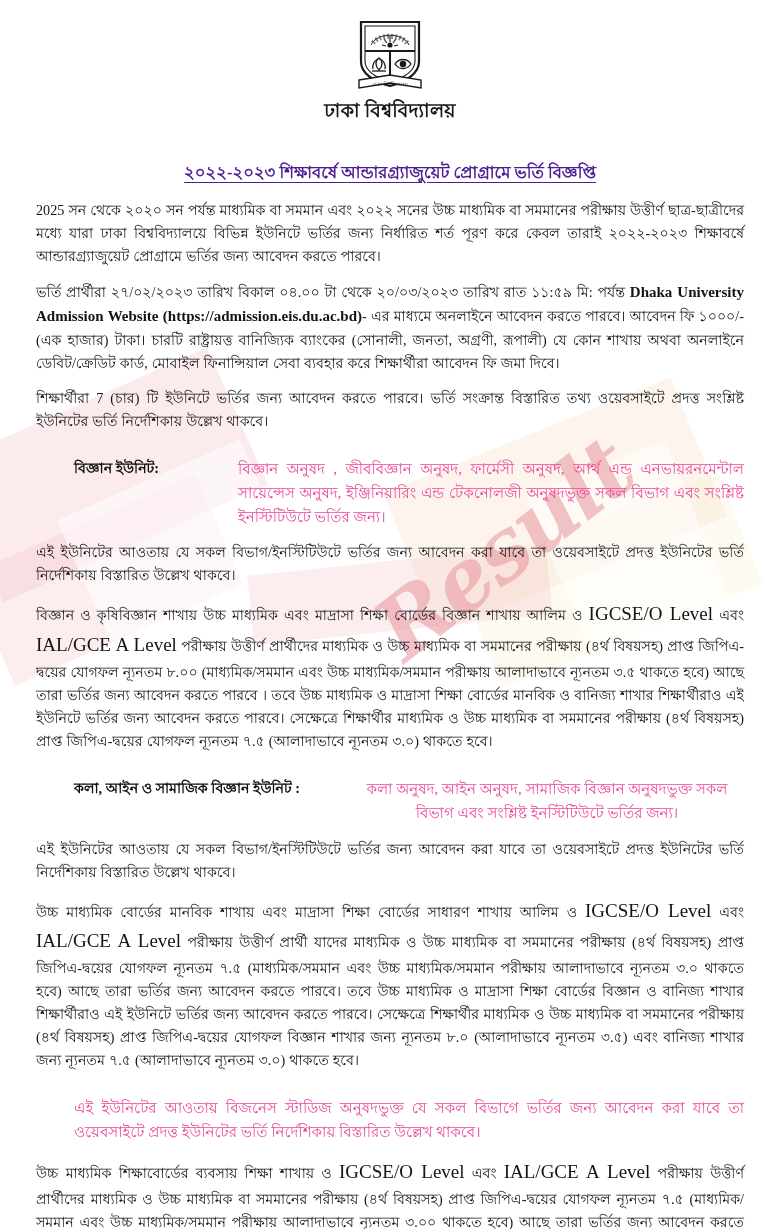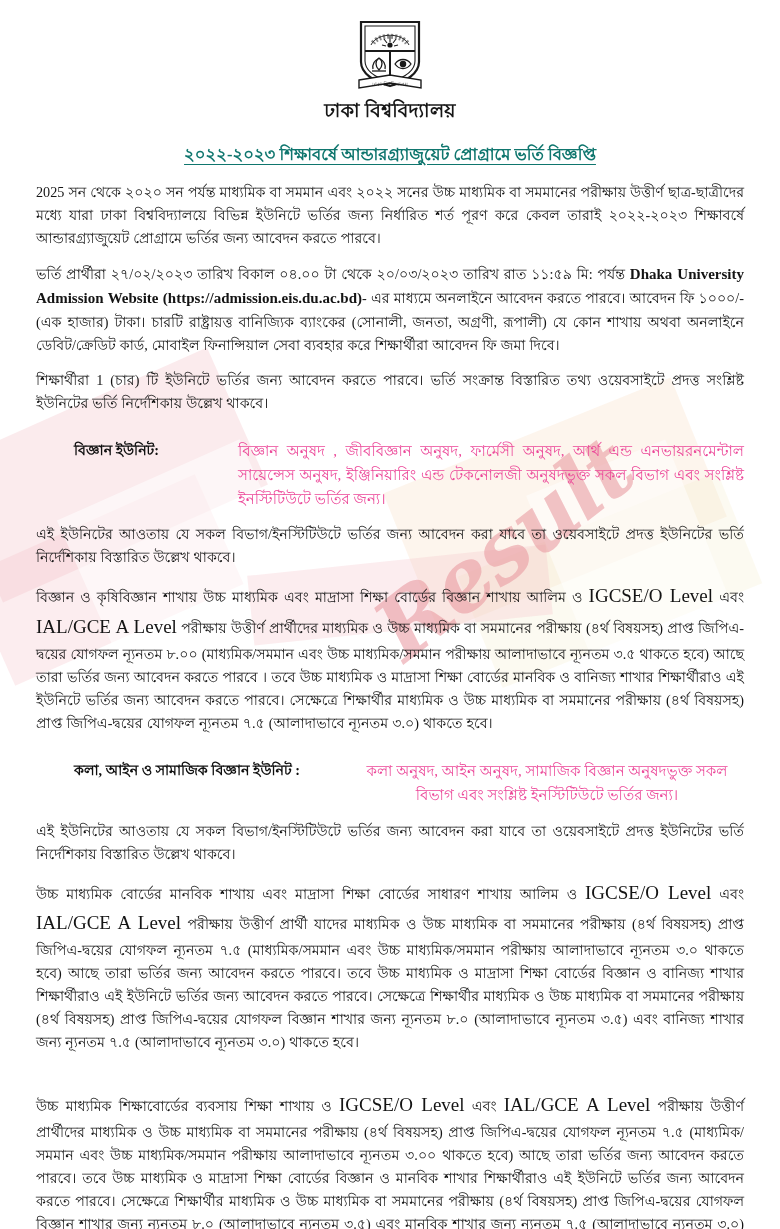--- a/index.html
+++ b/index.html
@@ -79,22 +79,22 @@
     color: #161616;
     margin-top: 4px;
     letter-spacing: .3px;
   }
 
   #notice-title {
     text-align: center;
     font-family: "Liberation Serif", serif;
     font-size: 16.5px;
     font-weight: 700;
-    color: #0f766e;
-    margin-top: 14px;
+    color: #4c1d95;
+    margin-top: 32px;
     margin-bottom: 12px;
     text-decoration: underline;
     text-underline-offset: 4px;
   }
 
   p.para {
     font-family: "Liberation Serif", serif;
     font-size: 14.2px;
     line-height: 1.62;
     color: #141414;
@@ -201,21 +201,21 @@
   <div id="university-name">ঢাকা বিশ্ববিদ্যালয়</div>
 
   <div id="notice-title">২০২২-২০২৩ শিক্ষাবর্ষে আন্ডারগ্র্যাজুয়েট প্রোগ্রামে ভর্তি বিজ্ঞপ্তি</div>
 
   <p class="para">2025 সন থেকে ২০২০ সন পর্যন্ত মাধ্যমিক বা সমমান এবং ২০২২ সনের উচ্চ মাধ্যমিক বা সমমানের পরীক্ষায় উত্তীর্ণ ছাত্র-ছাত্রীদের মধ্যে যারা ঢাকা বিশ্ববিদ্যালয়ে বিভিন্ন ইউনিটে ভর্তির জন্য নির্ধারিত শর্ত পূরণ করে কেবল তারাই ২০২২-২০২৩ শিক্ষাবর্ষে আন্ডারগ্র্যাজুয়েট প্রোগ্রামে ভর্তির জন্য আবেদন করতে পারবে।</p>
 
   <p class="para gap">
     <span>ভর্তি প্রার্থীরা ২৭/০২/২০২৩ তারিখ বিকাল ০৪.০০ টা থেকে ২০/০৩/২০২৩ তারিখ রাত ১১:৫৯ মি: পর্যন্ত </span><span class="bold-serif">Dhaka University Admission Website (https://admission.eis.du.ac.bd)</span><span>- এর মাধ্যমে অনলাইনে আবেদন করতে পারবে। আবেদন ফি ১০০০/- (এক হাজার) টাকা। চারটি রাষ্ট্রায়ত্ত বানিজ্যিক ব্যাংকের  (সোনালী, জনতা, অগ্রণী, রূপালী) যে কোন শাখায় অথবা অনলাইনে ডেবিট/ক্রেডিট কার্ড, মোবাইল ফিনান্সিয়াল সেবা ব্যবহার করে শিক্ষার্থীরা আবেদন ফি জমা দিবে।</span>
   </p>
 
-  <p class="para">শিক্ষার্থীরা 1 (চার) টি ইউনিটে ভর্তির জন্য আবেদন করতে পারবে। ভর্তি সংক্রান্ত বিস্তারিত তথ্য ওয়েবসাইটে প্রদত্ত সংশ্লিষ্ট ইউনিটের ভর্তি নির্দেশিকায় উল্লেখ থাকবে।</p>
+  <p class="para">শিক্ষার্থীরা 7 (চার) টি ইউনিটে ভর্তির জন্য আবেদন করতে পারবে। ভর্তি সংক্রান্ত বিস্তারিত তথ্য ওয়েবসাইটে প্রদত্ত সংশ্লিষ্ট ইউনিটের ভর্তি নির্দেশিকায় উল্লেখ থাকবে।</p>
 
   <div class="unit-row">
     <div class="unit-label w-sci">বিজ্ঞান ইউনিট:</div>
     <div class="unit-desc">বিজ্ঞান অনুষদ , জীববিজ্ঞান অনুষদ, ফার্মেসী অনুষদ,  আর্থ এন্ড এনভায়রনমেন্টাল সায়েন্সেস অনুষদ, ইঞ্জিনিয়ারিং এন্ড টেকনোলজী অনুষদভুক্ত সকল বিভাগ এবং সংশ্লিষ্ট ইনস্টিটিউটে ভর্তির জন্য।</div>
   </div>
 
   <p class="para gap">এই ইউনিটের আওতায় যে সকল বিভাগ/ইনস্টিটিউটে ভর্তির জন্য আবেদন করা যাবে তা ওয়েবসাইটে প্রদত্ত ইউনিটের ভর্তি নির্দেশিকায় বিস্তারিত উল্লেখ থাকবে।</p>
 
   <p class="para gap">
     <span>বিজ্ঞান ও কৃষিবিজ্ঞান শাখায় উচ্চ মাধ্যমিক এবং মাদ্রাসা শিক্ষা বোর্ডের বিজ্ঞান শাখায় আলিম ও </span><span class="latin">IGCSE/O Level</span><span> এবং </span><span class="latin">IAL/GCE A Level</span><span> পরীক্ষায় উত্তীর্ণ প্রার্থীদের মাধ্যমিক ও উচ্চ মাধ্যমিক বা সমমানের পরীক্ষায় (৪র্থ বিষয়সহ) প্রাপ্ত জিপিএ-দ্বয়ের যোগফল ন্যূনতম ৮.০০ (মাধ্যমিক/সমমান এবং উচ্চ মাধ্যমিক/সমমান পরীক্ষায় আলাদাভাবে ন্যূনতম ৩.৫ থাকতে হবে) আছে তারা ভর্তির জন্য আবেদন করতে পারবে । তবে উচ্চ মাধ্যমিক ও মাদ্রাসা শিক্ষা বোর্ডের মানবিক ও বানিজ্য শাখার শিক্ষার্থীরাও এই ইউনিটে ভর্তির জন্য আবেদন করতে পারবে। সেক্ষেত্রে শিক্ষার্থীর মাধ্যমিক ও উচ্চ মাধ্যমিক বা সমমানের পরীক্ষায় (৪র্থ বিষয়সহ) প্রাপ্ত জিপিএ-দ্বয়ের যোগফল ন্যূনতম ৭.৫ (আলাদাভাবে ন্যূনতম ৩.০) থাকতে হবে।</span>
@@ -226,19 +226,20 @@
     <div class="unit-desc centered">কলা অনুষদ, আইন অনুষদ, সামাজিক বিজ্ঞান অনুষদভুক্ত সকল বিভাগ এবং সংশ্লিষ্ট ইনস্টিটিউটে ভর্তির জন্য।</div>
   </div>
 
   <p class="para gap">এই ইউনিটের আওতায় যে সকল বিভাগ/ইনস্টিটিউটে ভর্তির জন্য আবেদন করা যাবে তা ওয়েবসাইটে প্রদত্ত ইউনিটের ভর্তি নির্দেশিকায় বিস্তারিত উল্লেখ থাকবে।</p>
 
   <p class="para gap">
     <span>উচ্চ মাধ্যমিক বোর্ডের মানবিক শাখায় এবং মাদ্রাসা শিক্ষা বোর্ডের সাধারণ শাখায় আলিম ও </span><span class="latin">IGCSE/O Level</span><span> এবং </span><span class="latin">IAL/GCE A Level</span><span> পরীক্ষায় উত্তীর্ণ প্রার্থী যাদের মাধ্যমিক ও উচ্চ মাধ্যমিক বা সমমানের পরীক্ষায় (৪র্থ বিষয়সহ) প্রাপ্ত জিপিএ-দ্বয়ের যোগফল ন্যূনতম ৭.৫ (মাধ্যমিক/সমমান এবং উচ্চ মাধ্যমিক/সমমান পরীক্ষায় আলাদাভাবে ন্যূনতম ৩.০ থাকতে হবে) আছে তারা ভর্তির জন্য আবেদন করতে পারবে। তবে উচ্চ মাধ্যমিক ও মাদ্রাসা শিক্ষা বোর্ডের বিজ্ঞান ও বানিজ্য শাখার শিক্ষার্থীরাও এই ইউনিটে ভর্তির জন্য আবেদন করতে পারবে। সেক্ষেত্রে শিক্ষার্থীর মাধ্যমিক ও উচ্চ মাধ্যমিক বা সমমানের পরীক্ষায় (৪র্থ বিষয়সহ) প্রাপ্ত জিপিএ-দ্বয়ের যোগফল বিজ্ঞান শাখার জন্য ন্যূনতম ৮.০ (আলাদাভাবে ন্যূনতম ৩.৫) এবং বানিজ্য শাখার জন্য ন্যূনতম ৭.৫ (আলাদাভাবে ন্যূনতম ৩.০) থাকতে হবে।</span>
   </p>
 
   <div class="unit-row">
+    <div class="unit-desc">এই ইউনিটের আওতায় বিজনেস স্টাডিজ অনুষদভুক্ত যে সকল বিভাগে ভর্তির জন্য আবেদন করা যাবে তা ওয়েবসাইটে প্রদত্ত ইউনিটের ভর্তি নির্দেশিকায় বিস্তারিত উল্লেখ থাকবে।</div>
   </div>
 
   <p class="para gap">
     <span>উচ্চ মাধ্যমিক শিক্ষাবোর্ডের ব্যবসায় শিক্ষা শাখায় ও </span><span class="latin">IGCSE/O Level</span><span> এবং </span><span class="latin">IAL/GCE A Level</span><span> পরীক্ষায় উত্তীর্ণ প্রার্থীদের মাধ্যমিক ও উচ্চ মাধ্যমিক বা সমমানের পরীক্ষায় (৪র্থ বিষয়সহ) প্রাপ্ত জিপিএ-দ্বয়ের যোগফল ন্যূনতম ৭.৫ (মাধ্যমিক/সমমান এবং উচ্চ মাধ্যমিক/সমমান পরীক্ষায় আলাদাভাবে ন্যূনতম ৩.০০ থাকতে হবে) আছে তারা ভর্তির জন্য আবেদন করতে পারবে। তবে উচ্চ মাধ্যমিক ও মাদ্রাসা শিক্ষা বোর্ডের বিজ্ঞান ও মানবিক শাখার শিক্ষার্থীরাও এই ইউনিটে ভর্তির জন্য আবেদন করতে পারবে। সেক্ষেত্রে শিক্ষার্থীর মাধ্যমিক ও উচ্চ মাধ্যমিক বা সমমানের পরীক্ষায় (৪র্থ বিষয়সহ) প্রাপ্ত জিপিএ-দ্বয়ের যোগফল বিজ্ঞান শাখার জন্য ন্যূনতম ৮.০ (আলাদাভাবে ন্যূনতম ৩.৫) এবং মানবিক শাখার জন্য ন্যূনতম ৭.৫ (আলাদাভাবে ন্যূনতম ৩.০) থাকতে হবে।</span>
   </p>
 
 </div>
 
 </body></html>

